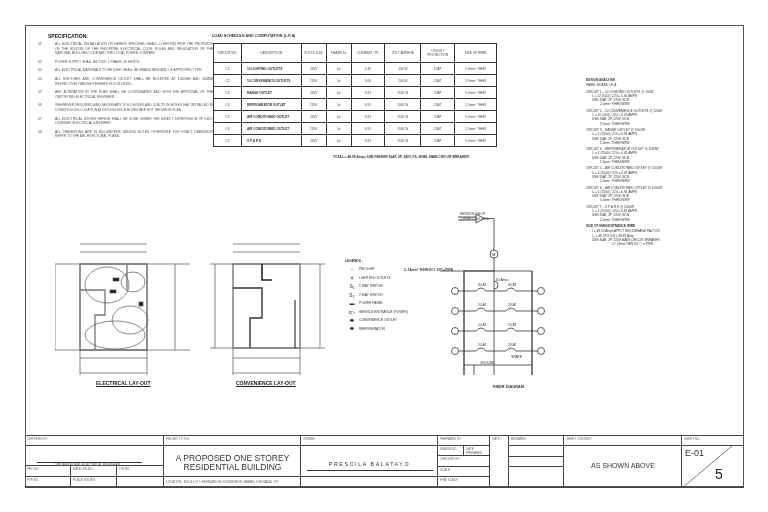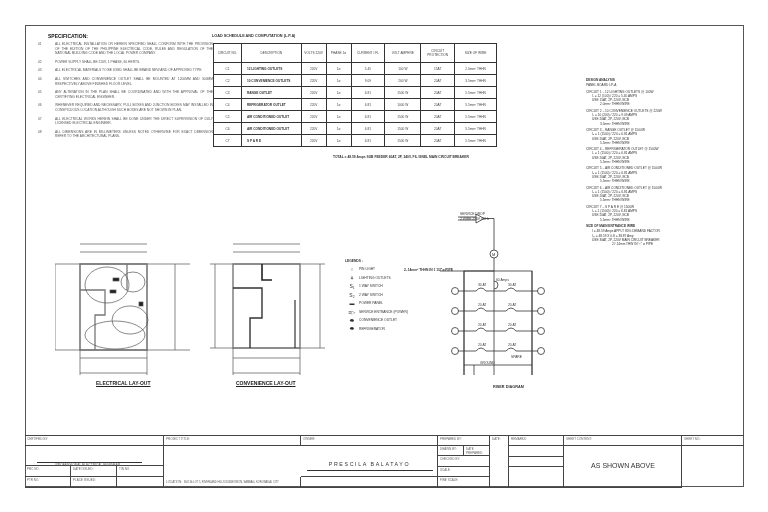--- a/index.html
+++ b/index.html
@@ -390,20 +390,24 @@
       <span class="lbl">PTR NO.</span>
     </div>
   <div class="cell" style="left:46px;top:41px;width:46px;height:11px">
       <span class="lbl">PLACE ISSUED:</span>
     </div>
   <div class="cell" style="left:92px;top:41px;width:47px;height:11px"></div>
 
   <div class="cell" style="left:139px;top:0;width:137px;height:10px">
       <span class="lbl">PROJECT TITLE:</span>
     </div>
+  <div class="cell" style="left:139px;top:10px;width:137px;height:31px">
+    <div class="abs big" style="left:0;top:8px;width:137px">A PROPOSED ONE STOREY</div>
+    <div class="abs big" style="left:0;top:17px;width:137px">RESIDENTIAL BUILDING</div>
+  </div>
   <div class="cell" style="left:139px;top:41px;width:137px;height:11px">
     <span class="lbl" style="top:3px">LOCATION:</span>
     <span class="abs" style="left:20px;top:4px;font-size:2.6px;color:#555">BLK 3b LOT 5, RIVERLAND HILLS SUBDIVISION, SAMBAG, KORONADAL CITY</span>
   </div>
 
   <div class="cell" style="left:276px;top:0;width:137px;height:10px">
       <span class="lbl">OWNER:</span>
     </div>
   <div class="cell" style="left:276px;top:10px;width:137px;height:31px">
     <div class="abs" style="left:0;top:15px;width:137px;text-align:center;font-size:5.3px;letter-spacing:1.6px;color:#333">PRESCILA BALATAYO</div>
@@ -441,13 +445,20 @@
 
   <div class="cell" style="left:539px;top:0;width:118px;height:10px">
       <span class="lbl">SHEET CONTENT:</span>
     </div>
   <div class="cell" style="left:539px;top:10px;width:118px;height:42px">
     <div class="abs" style="left:0;top:16px;width:118px;text-align:center;font-size:7px;color:#333">AS SHOWN ABOVE</div>
   </div>
   <div class="cell" style="left:657px;top:0;width:62px;height:10px;border-right:none">
       <span class="lbl">SHEET NO.:</span>
     </div>
+  <div class="cell" style="left:657px;top:10px;width:62px;height:42px;border-right:none;overflow:hidden">
+    <svg class="abs" style="left:0;top:0" width="50" height="42" viewBox="0 0 50 42">
+        <line x1="0" y1="42" x2="50" y2="0" stroke="#444" stroke-width="0.7"></line>
+      </svg>
+    <div class="abs" style="left:3px;top:2px;font-size:9px;color:#333">E-01</div>
+    <div class="abs" style="left:33px;top:20px;font-size:14px;color:#222">5</div>
+  </div>
 </div>
 
 </body></html>

